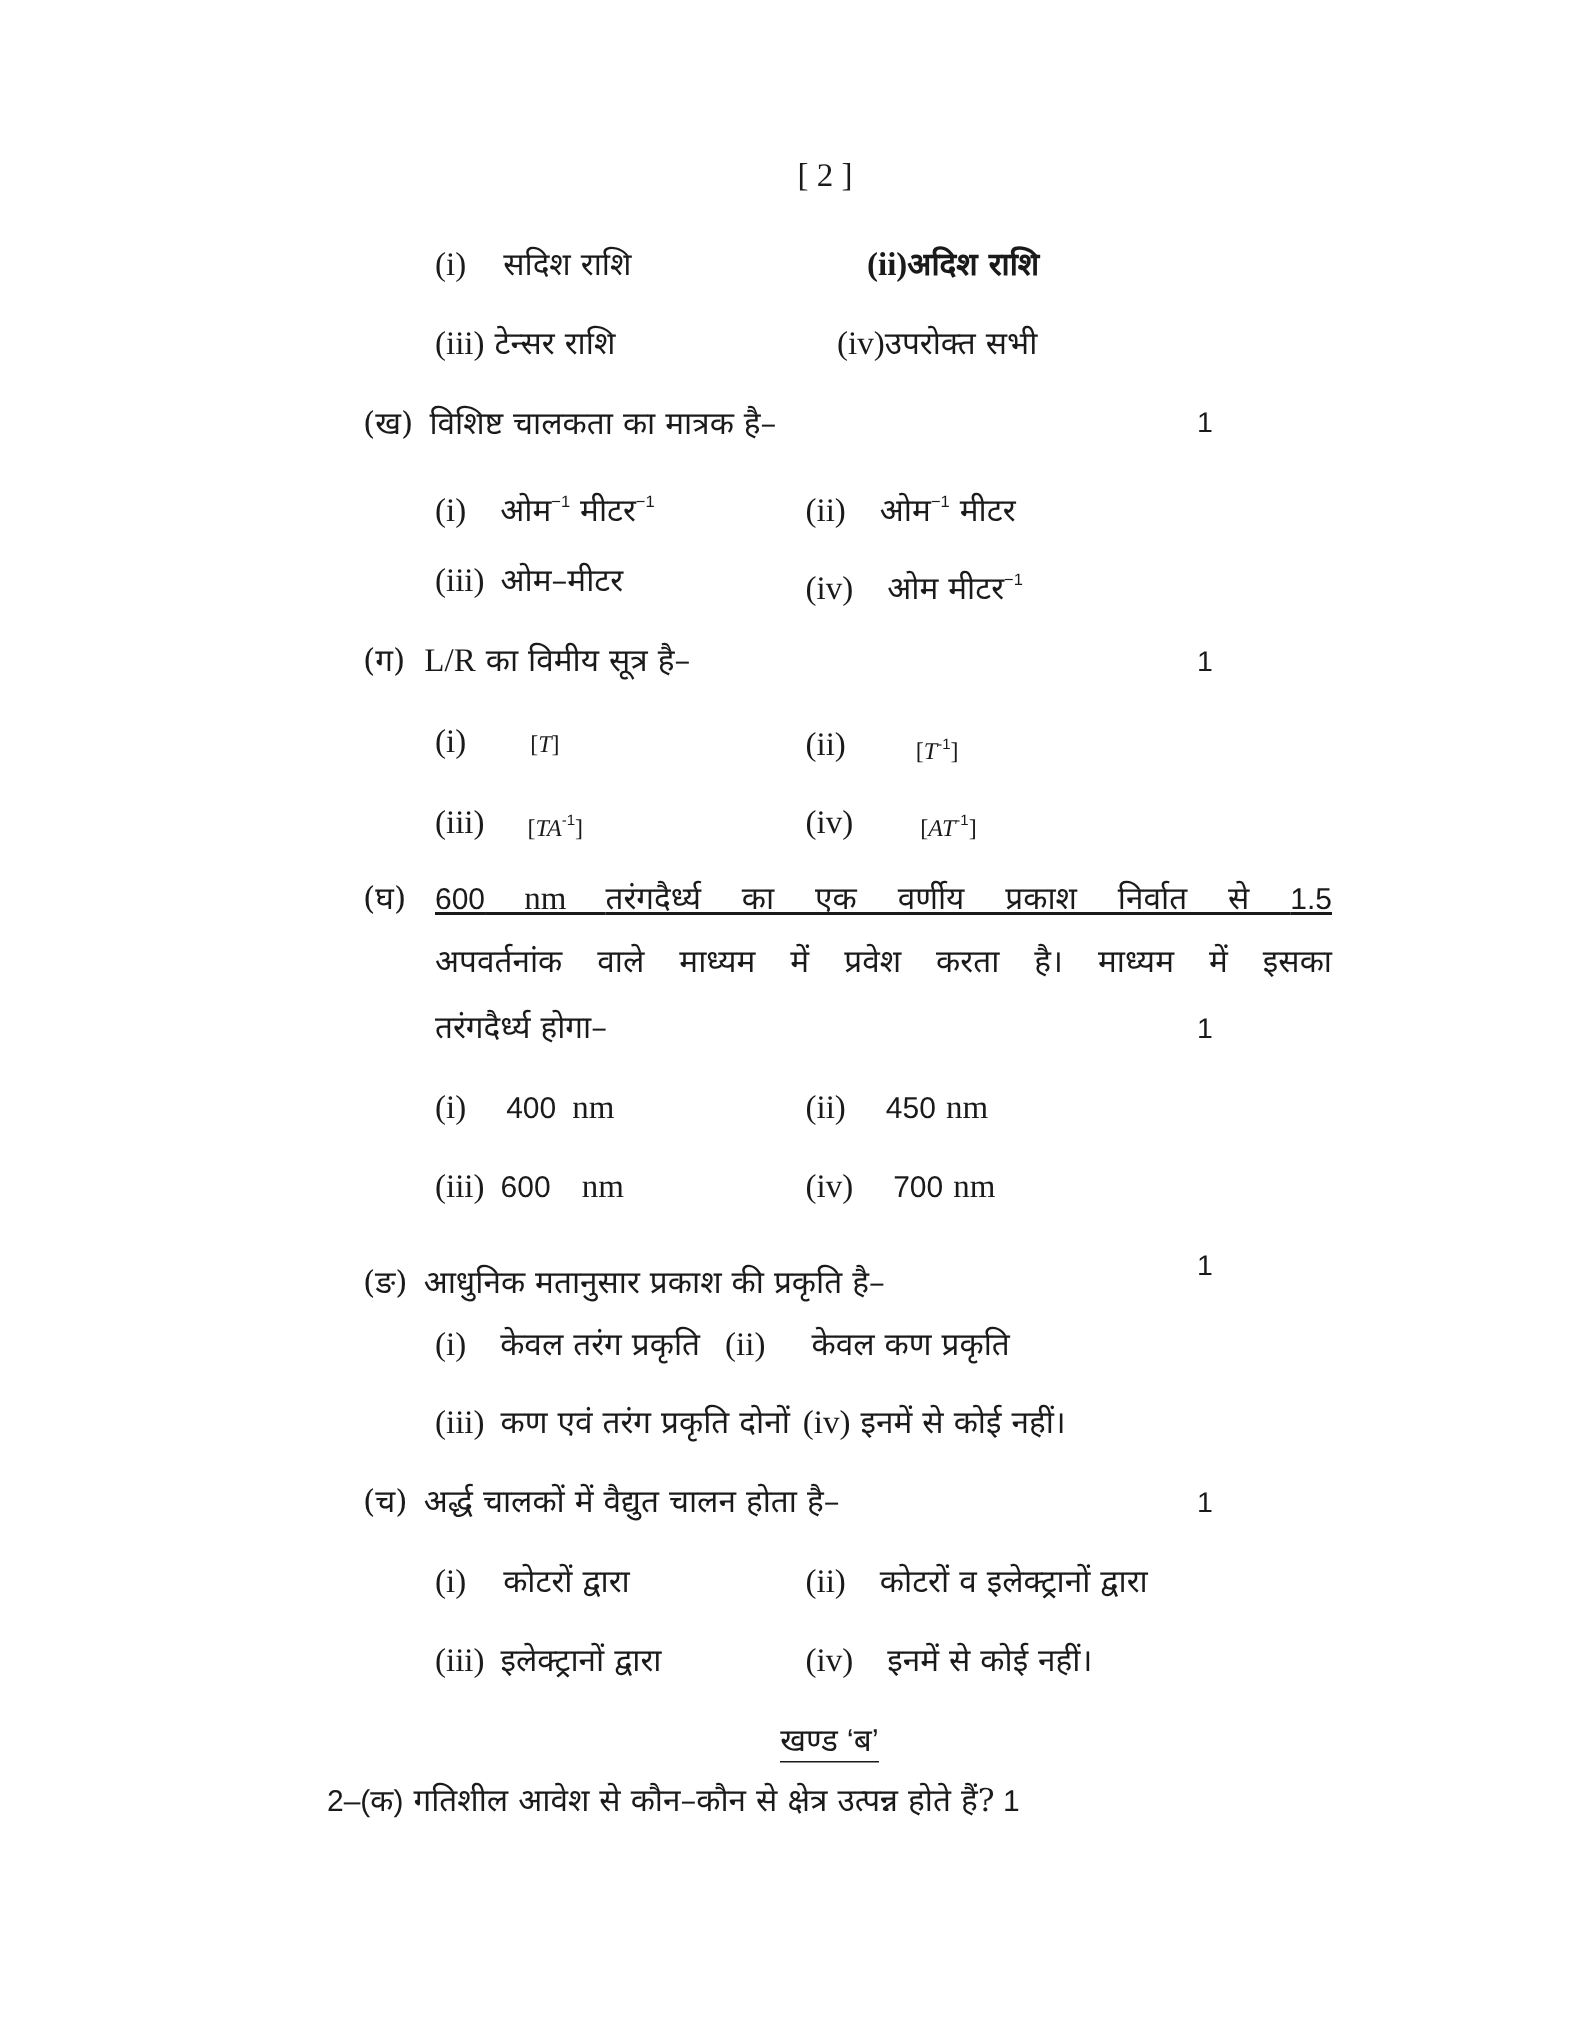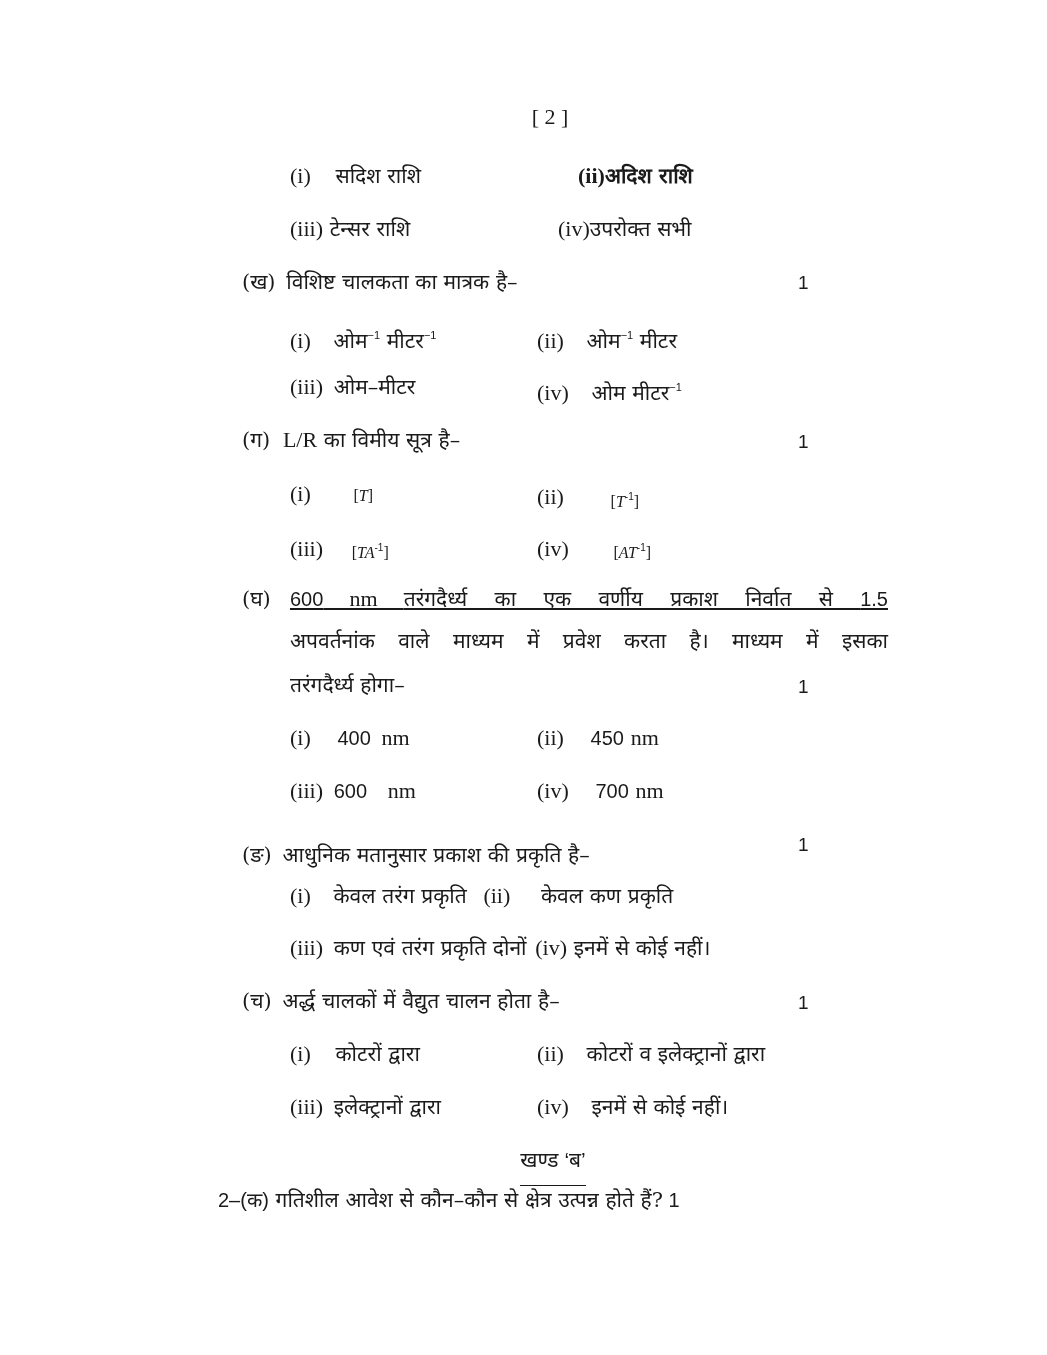--- a/index.html
+++ b/index.html
@@ -12,21 +12,21 @@
   .ln { font-size: 21px; line-height: 28px; }
   .roman { font-family: "Liberation Serif", serif; font-size: 22px; }
   .q-label { font-size: 21px; }
   .mark { font-family: "Liberation Sans", sans-serif; font-size: 19px; }
   .num { font-family: "Liberation Sans", sans-serif; font-size: 20px; }
   .latin { font-family: "Liberation Serif", serif; font-size: 22px; }
   .math { font-family: "Liberation Serif", serif; font-style: italic; font-size: 16px; }
   sup { font-size: 11px; vertical-align: 9px; font-family: "Liberation Sans", sans-serif; }
   .math sup { font-style: normal; font-size: 10px; vertical-align: 7px; }
   .section-title { left: 0; width: 1106px; text-align: center; top: 1145px; font-size: 21px; font-family: "Liberation Sans", sans-serif; }
-  .section-title span { border-bottom: 1.5px solid #1a1a1a; padding-bottom: 14px; }
+  .section-title span { border-bottom: 1.5px solid #1a1a1a; padding-bottom: 2px; }
   .justify { width: 598px; text-align: justify; text-align-last: justify; white-space: normal; }
 </style>
 </head>
 <body>
 
 <div class="abs page-no">[ 2 ]</div>
 
 <div>
   <div class="abs ln" style="left:290px; top:162px;">
     <span class="roman">(i)</span>

